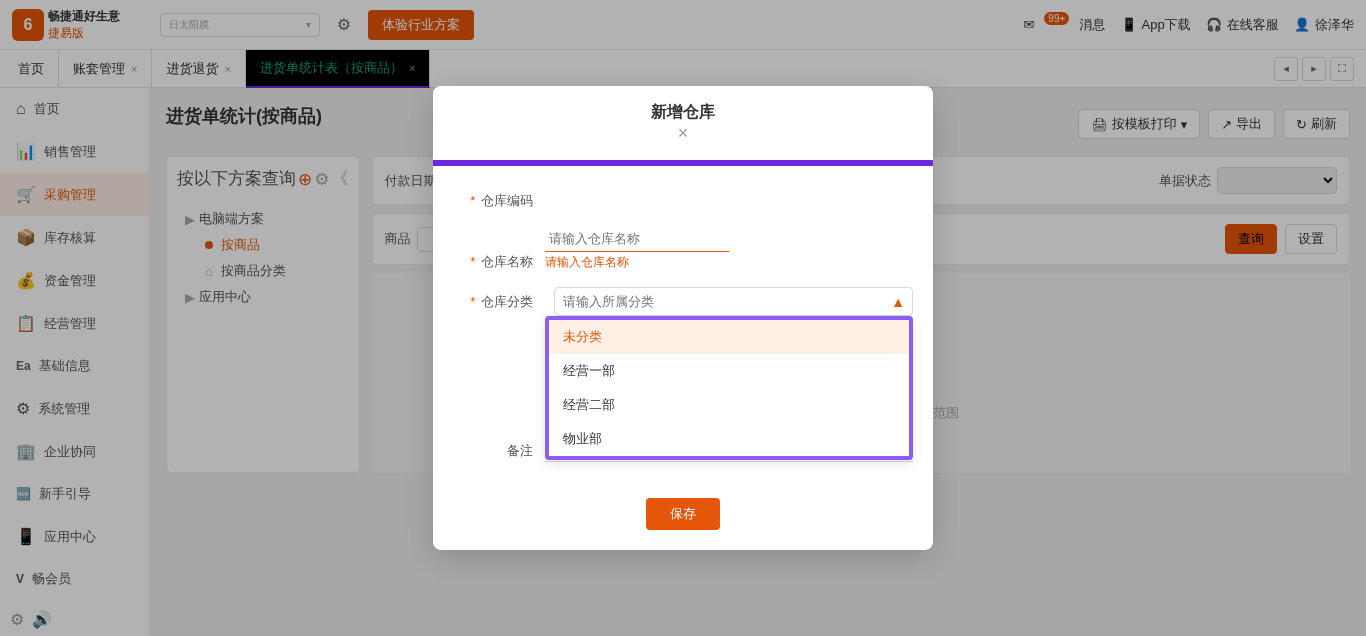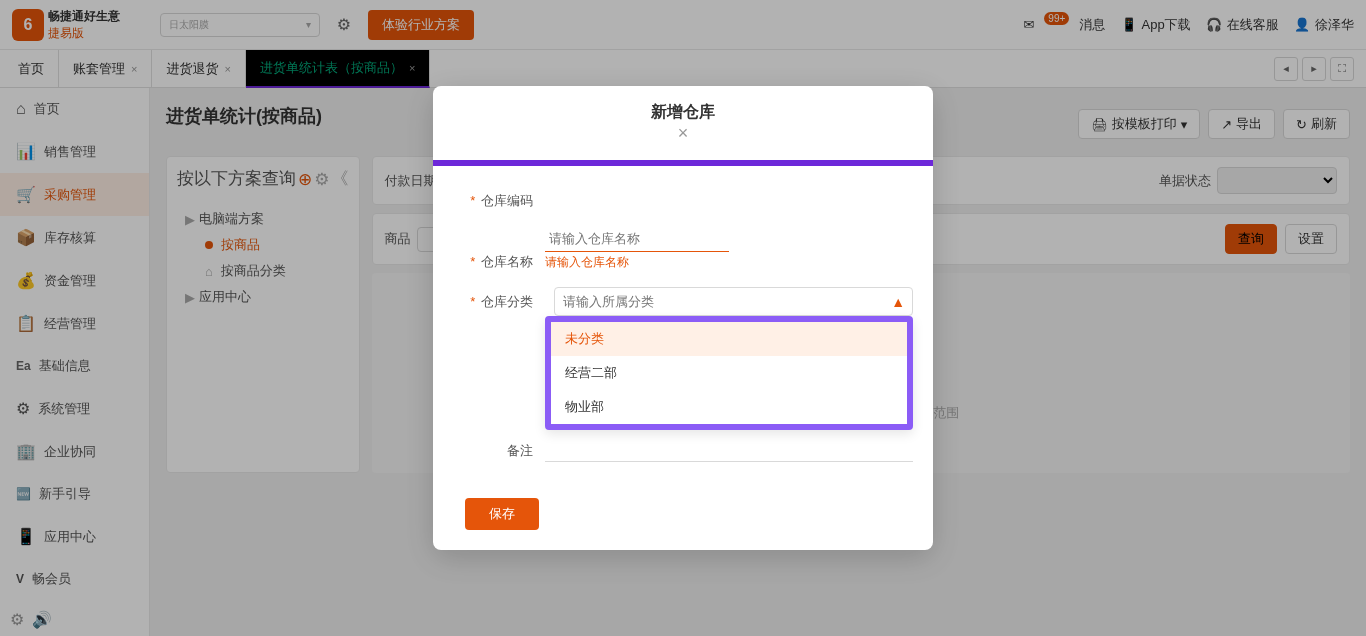--- a/index.html
+++ b/index.html
@@ -306,37 +306,37 @@
       pointer-events: none;
     }
 
     
     .dropdown-list {
       position: absolute;
       top: 100%;
       left: 0;
       right: 0;
       background: #fff;
-      border: 6px solid #8b5cf6;
+      border: 4px solid #8b5cf6;
       border-radius: 4px;
       box-shadow: 0 4px 12px rgba(0,0,0,0.1);
       z-index: 300;
       overflow: hidden;
     }
     .dropdown-item {
       padding: 8px 14px;
       font-size: 13px;
       cursor: pointer;
       color: #333;
     }
     .dropdown-item.selected { background: #fff0e6; color: #e5550a; }
 
     .modal-footer {
       display: flex;
-      justify-content: flex-start;
+      justify-content: center;
       padding: 8px 32px 20px;
       gap: 10px;
     }
     .btn-save {
       padding: 7px 24px;
       background: #e5550a;
       color: white;
       border: none;
       border-radius: 4px;
       cursor: pointer;
@@ -615,20 +615,21 @@
         <span class="required">*</span>
         <span>仓库分类</span>
       </div>
       <div class="form-select-wrap">
         <input class="form-select-input" type="text" placeholder="请输入所属分类" style="">
         <span class="form-select-arrow">▲</span>
 
         
         <div class="dropdown-list">
           <div class="dropdown-item selected">未分类</div>
+          <div class="dropdown-item">经营一部</div>
           <div class="dropdown-item">经营二部</div>
           <div class="dropdown-item">物业部</div>
         </div>
       </div>
     </div>
 
     <div class="form-row" style="margin-top: 120px;">
       <div class="form-label">
         <span>备注</span>
       </div>

